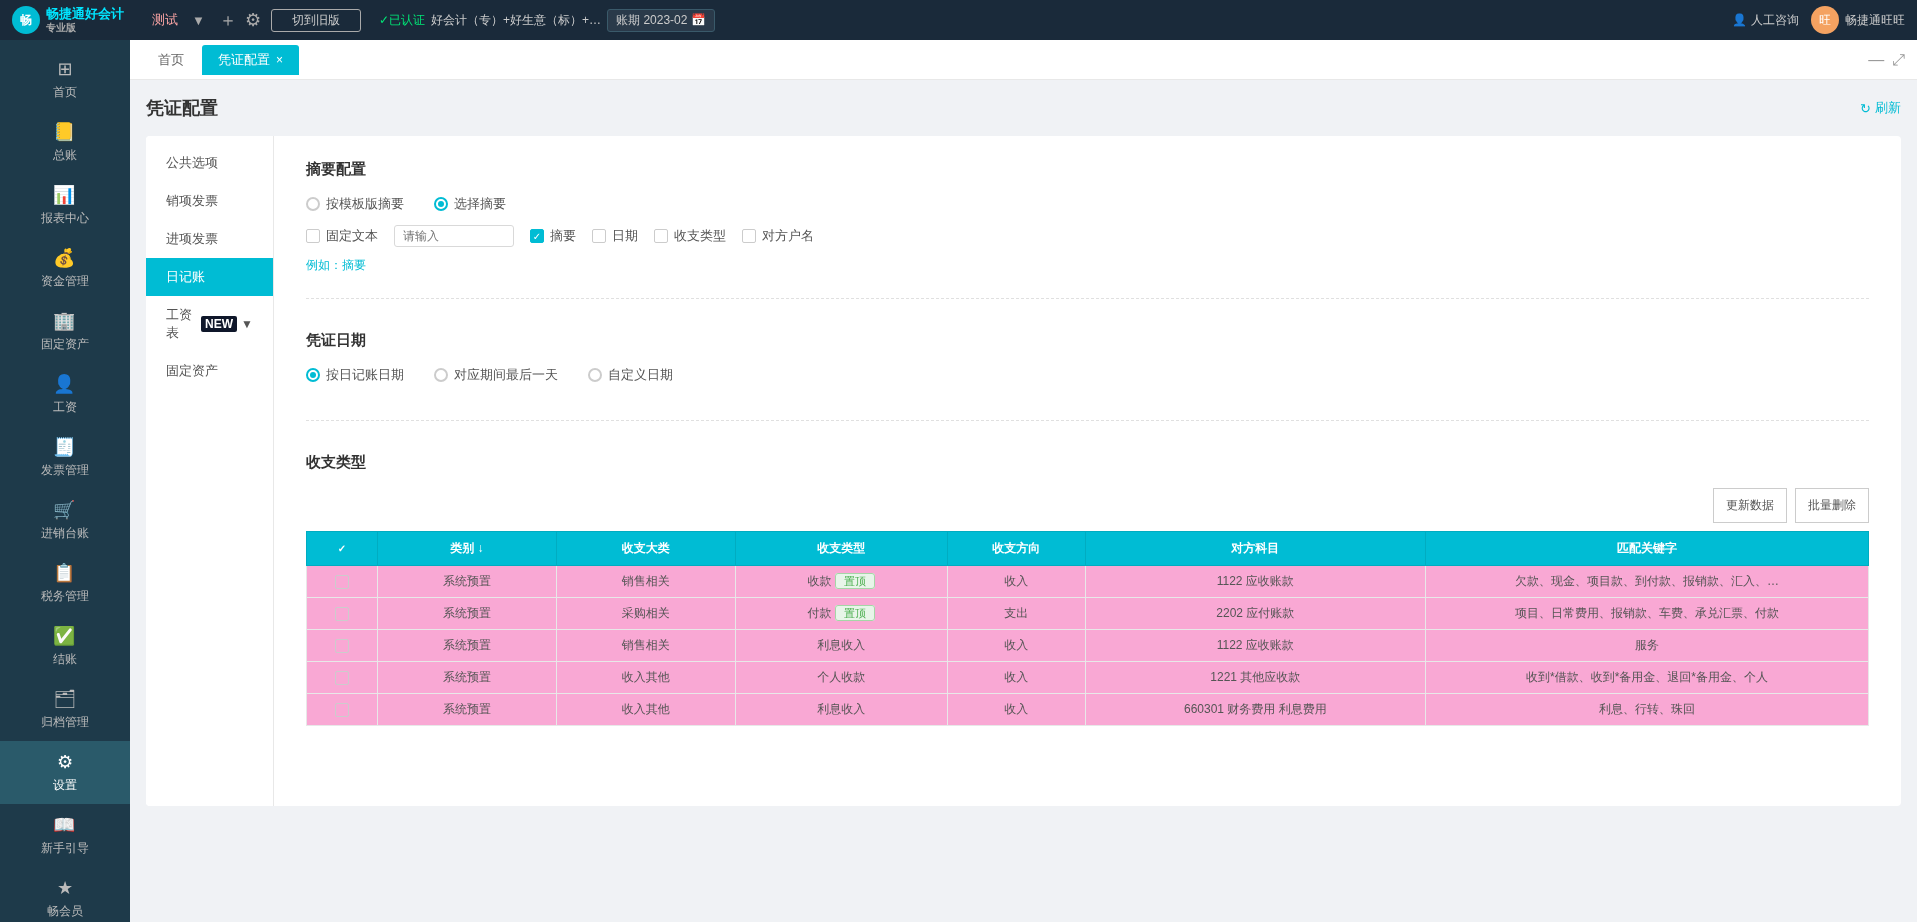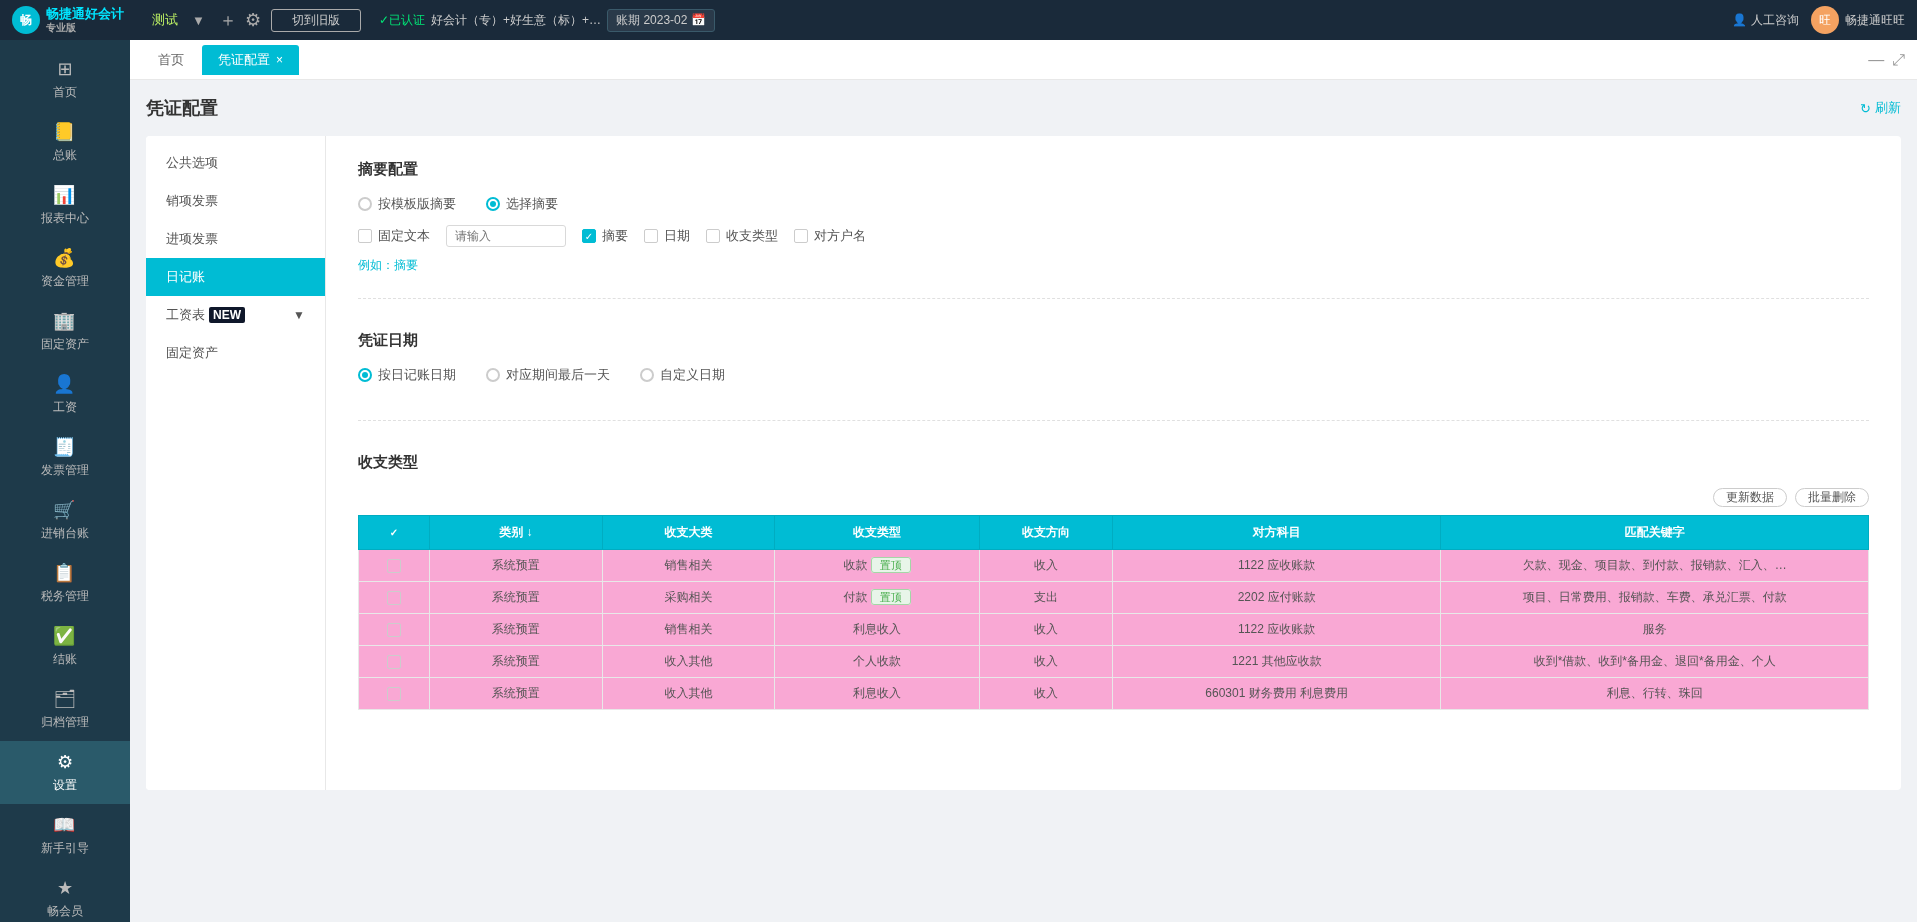--- a/index.html
+++ b/index.html
@@ -5,21 +5,21 @@
     * { box-sizing: border-box; margin: 0; padding: 0; }
     body { font-family: 'Microsoft YaHei', Arial, sans-serif; font-size: 13px; background: #f0f2f5; color: #333; display: flex; flex-direction: column; height: 922px; overflow: hidden; }
 
     
     .top-bar { height: 40px; background: #1a2a3a; display: flex; align-items: center; padding: 0 12px; gap: 10px; flex-shrink: 0; }
     .top-bar-brand { display: flex; align-items: center; gap: 6px; color: #fff; font-weight: bold; font-size: 14px; min-width: 130px; }
     .brand-icon { width: 28px; height: 28px; background: #00bcd4; border-radius: 50%; display: flex; align-items: center; justify-content: center; color: white; font-size: 12px; font-weight: bold; }
     .brand-text { display: flex; flex-direction: column; line-height: 1.2; }
     .brand-title { color: #00e5ff; font-size: 13px; }
     .brand-sub { color: #aaa; font-size: 10px; }
-    .top-bar-tab { color: #bef264; font-size: 13px; font-family: Liberation Mono, monospace; }
+    .top-bar-tab { color: #fca5a5; font-size: 13px; font-family: Liberation Mono, monospace; }
     .top-bar-chevron { color: #aaa; margin-left: 4px; cursor: pointer; }
     .top-bar-actions { display: flex; align-items: center; gap: 8px; margin-left: 4px; }
     .top-bar-actions span { color: #aaa; font-size: 18px; cursor: pointer; }
     .top-bar-switch-btn { border: 1px solid #aaa; border-radius: 3px; padding: 2px 20px; color: #ccc; font-size: 12px; cursor: pointer; background: transparent; }
     .top-bar-badges { display: flex; align-items: center; gap: 6px; margin-left: 8px; }
     .badge-green { color: #00e676; font-size: 12px; }
     .badge-text { color: #ccc; font-size: 12px; }
     .period-badge { background: #2a3a4a; border: 1px solid #3a5a6a; border-radius: 3px; padding: 2px 8px; color: #ccc; font-size: 12px; display: flex; align-items: center; gap: 4px; }
     .top-right { margin-left: auto; display: flex; align-items: center; gap: 12px; }
     .top-right-link { color: #ccc; font-size: 12px; cursor: pointer; display: flex; align-items: center; gap: 4px; }
@@ -48,21 +48,21 @@
     .tab-bar-icon { font-size: 16px; color: #999; cursor: pointer; }
 
     
     .page-content { flex: 1; overflow-y: auto; padding: 16px; }
     .page-header { display: flex; align-items: center; justify-content: space-between; margin-bottom: 16px; }
     .page-title { font-size: 18px; font-weight: bold; color: #333; }
     .refresh-btn { color: #00bcd4; font-size: 13px; cursor: pointer; display: flex; align-items: center; gap: 4px; }
 
     
     .config-layout { display: flex; gap: 0; background: #fff; border-radius: 4px; overflow: hidden; }
-    .config-nav { width: 180px; background: #fff; border-right: 1px solid #e8e8e8; flex-shrink: 0; padding: 8px 0; }
+    .config-nav { width: 128px; background: #fff; border-right: 1px solid #e8e8e8; flex-shrink: 0; padding: 8px 0; }
     .config-nav-item { padding: 10px 20px; font-size: 13px; cursor: pointer; color: #555; position: relative; display: flex; align-items: center; gap: 4px; }
     .config-nav-item.active { background: #00bcd4; color: #fff; }
     .config-nav-item .new-badge { background: #0f172a; color: white; font-size: 12px; padding: 1px 4px; border-radius: 2px; font-weight: bold; }
     .config-nav-item .chevron { margin-left: auto; font-size: 12px; }
 
     .config-main { flex: 1; padding: 24px 32px; overflow-y: auto; }
 
     
     .section { margin-bottom: 32px; border-bottom: 1px dashed #e0e0e0; padding-bottom: 24px; }
     .section:last-child { border-bottom: none; }
@@ -80,21 +80,21 @@
     .checkbox-item { display: flex; align-items: center; gap: 6px; cursor: pointer; font-size: 13px; color: #555; }
     .checkbox-box { width: 14px; height: 14px; border: 1px solid #ccc; border-radius: 2px; display: flex; align-items: center; justify-content: center; }
     .checkbox-box.checked { background: #00bcd4; border-color: #00bcd4; color: white; font-size: 10px; }
     .text-input { border: 1px solid #d9d9d9; border-radius: 3px; padding: 3px 8px; font-size: 12px; color: #999; width: 120px; outline: none; }
 
     .example-text { color: #00bcd4; font-size: 12px; margin-top: 10px; }
 
     
     .table-section { margin-top: 8px; }
     .table-actions { display: flex; justify-content: flex-end; gap: 8px; margin-bottom: 8px; }
-    .btn-outline { border: 1px solid #ccc; background: #fff; border-radius: 13px; padding: 0 12px; font-size: 12px; cursor: pointer; color: #555; }
+    .btn-outline { border: 1px solid #ccc; background: #fff; border-radius: 0; padding: 8px 12px; font-size: 12px; cursor: pointer; color: #555; }
 
     .data-table { width: 100%; border-collapse: collapse; font-size: 12px; }
     .data-table th { background: #00bcd4; color: #fff; padding: 8px 10px; text-align: center; border: 1px solid #00acc1; white-space: nowrap; }
     .data-table td { padding: 7px 28px; text-align: center; border: 1px solid #e8e8e8; color: #555; background: #f9a8d4; }
     .tag-top { background: #e8f5e9; color: #4caf50; border: 1px solid #a5d6a7; border-radius: 3px; padding: 1px 8px; font-size: 11px; cursor: pointer; }
     .col-checkbox { width: 36px; }
     .keyword-cell { text-align: left; max-width: 260px; overflow: hidden; text-overflow: ellipsis; white-space: nowrap; }
   </style>
 </head>
 <body>

